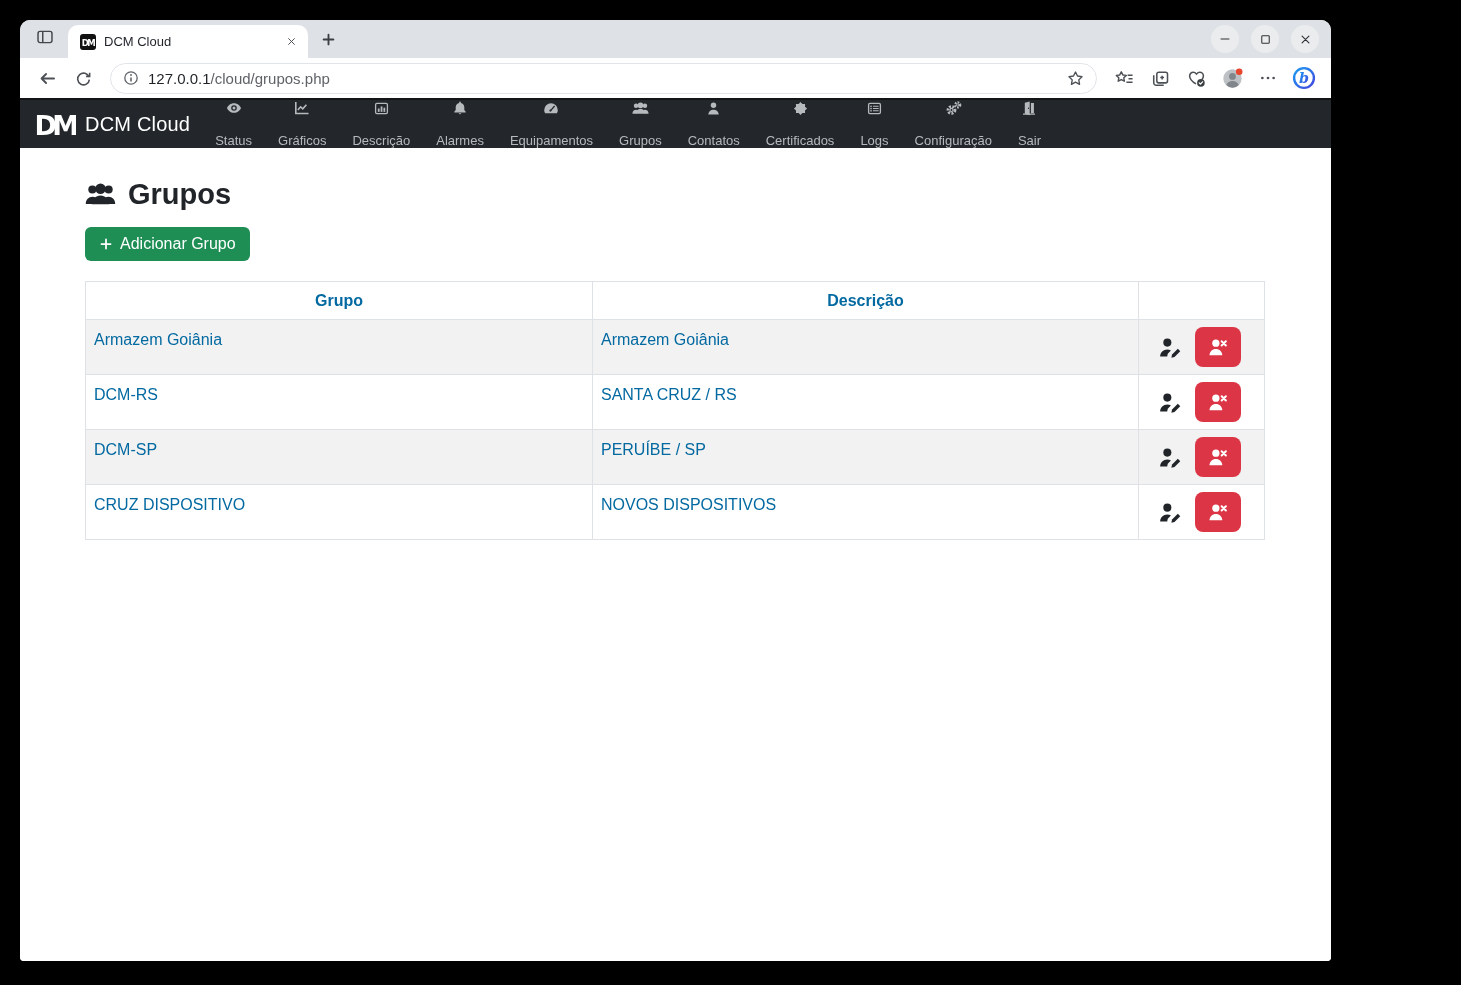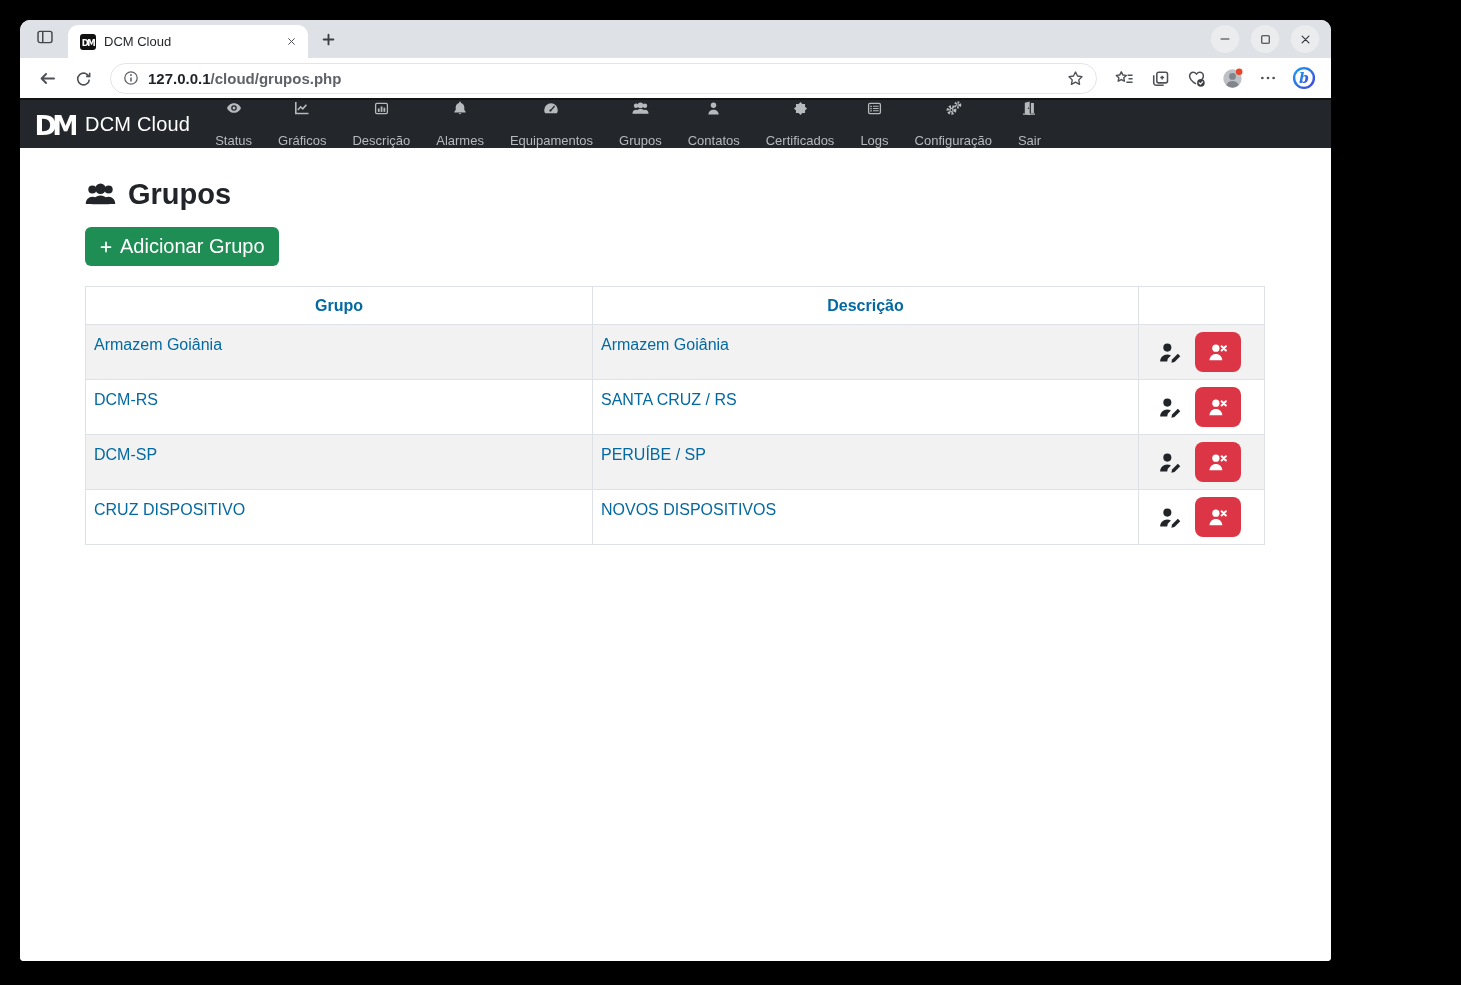--- a/index.html
+++ b/index.html
@@ -20,40 +20,40 @@
   .new-tab { width:28px; height:28px; margin:0 0 5px 6px; display:flex; align-items:center; justify-content:center; color:#3c4043; }
   .tb-spacer { flex:1; }
   .win-controls { display:flex; gap:12px; align-self:center; margin-right:6px; }
   .win-btn { width:28px; height:28px; border-radius:50%; background:#ebecee; color:#2f3337; display:flex; align-items:center; justify-content:center; }
 
   
   .toolbar { height:40px; background:#fff; flex:none; display:flex; align-items:center; padding:0 10px; gap:2px; }
   .tool-btn { width:34px; height:32px; display:flex; align-items:center; justify-content:center; color:#4d5156; border-radius:6px; flex:none; }
   .url-pill { flex:1; height:31px; background:#fff; border:1px solid #e1e4e8; border-radius:16px; margin:0 8px;
               display:flex; align-items:center; gap:9px; padding:0 12px; min-width:0; }
-  .url-text { flex:1; font-size:15px; color:#5f6368; white-space:nowrap; overflow:hidden;font-weight:bold; }
+  .url-text { flex:1; font-size:15px; color:#5f6368; white-space:nowrap; overflow:hidden; }
   .url-host { color:#1f2328; }
 
   
   .navbar { height:50px; background:#23272b; border-top:2px solid #121416; flex:none;
             display:flex; align-items:center; padding:0 14px 0 16px; }
   .brand { display:flex; align-items:center; gap:9px; margin-right:12px; }
   .brand-name { color:#fff; font-size:20px; font-weight:400; letter-spacing:.2px; white-space:nowrap; }
   .nav-items { display:flex; align-items:center; height:100%; }
   .nav-item { display:flex; flex-direction:column; align-items:center; justify-content:center; gap:18px;
               padding:0 13px; color:#b6babd; height:100%; cursor:pointer; }
   .nav-item .nv-ic { height:16px; display:flex; align-items:center; }
   .nav-item .nv-lb { font-size:13px; line-height:14px; white-space:nowrap; }
   .nav-right { margin-left:auto; display:flex; align-items:center; height:100%; }
 
   
   .content { flex:1; background:#fff; padding:30px 66px 0 65px; overflow:hidden; }
   .page-title { display:flex; align-items:center; gap:12px; font-size:29px; font-weight:700; color:#212529; margin:0 0 16px 0; }
   .btn-add { display:inline-flex; align-items:center; gap:7px; background:#1e8e55; color:#fff; border:none;
-             font-size:20px; font-family:inherit; padding:8px 14px; border-radius:6px; cursor:pointer; margin-bottom:20px; }
+             font-size:16px; font-family:inherit; padding:8px 14px; border-radius:6px; cursor:pointer; margin-bottom:20px; }
 
   table.groups { width:100%; border-collapse:collapse; font-size:16px; color:#0369a1; table-layout:fixed; }
   table.groups th { border:1px solid #dee2e6; font-weight:700; text-align:center; padding:8px; height:38px; background:#fff; }
   table.groups td { border:1px solid #dee2e6; padding:11px 8px; height:55px; vertical-align:top; }
   table.groups tbody tr:nth-child(odd) td { background:#f2f2f2; }
   td.actions { vertical-align:middle !important; padding:7px 8px 7px 20px !important; white-space:nowrap; }
   .edit-link { display:inline-flex; align-items:center; justify-content:center; color:#212529; vertical-align:middle; cursor:pointer; }
   .btn-del { display:inline-flex; align-items:center; justify-content:center; width:46px; height:40px;
              background:#dc3545; border:none; border-radius:8px; color:#fff; margin-left:13px; vertical-align:middle; cursor:pointer; }
   .col-grupo { width:43%; } .col-desc { width:auto; } .col-act { width:126px; }

